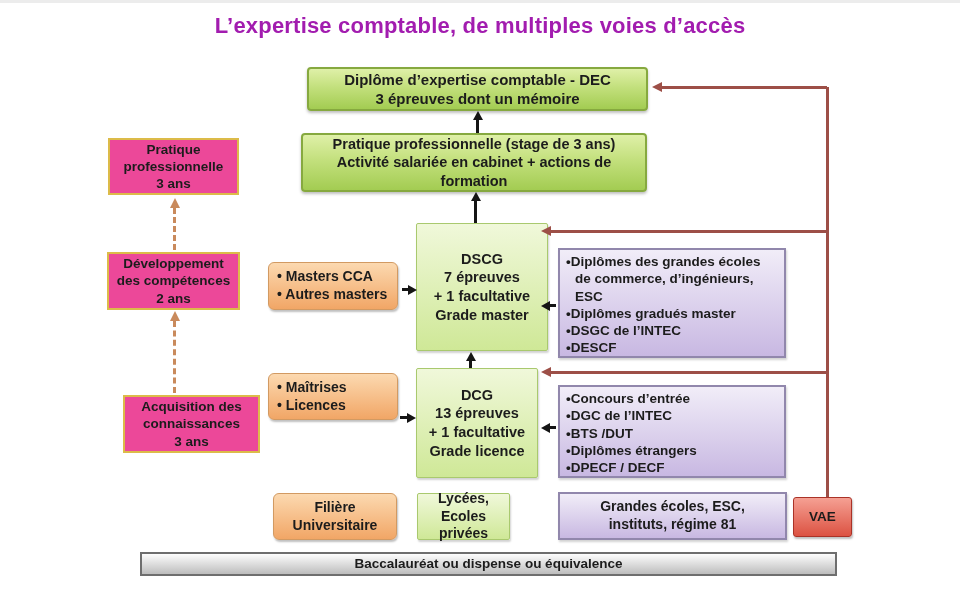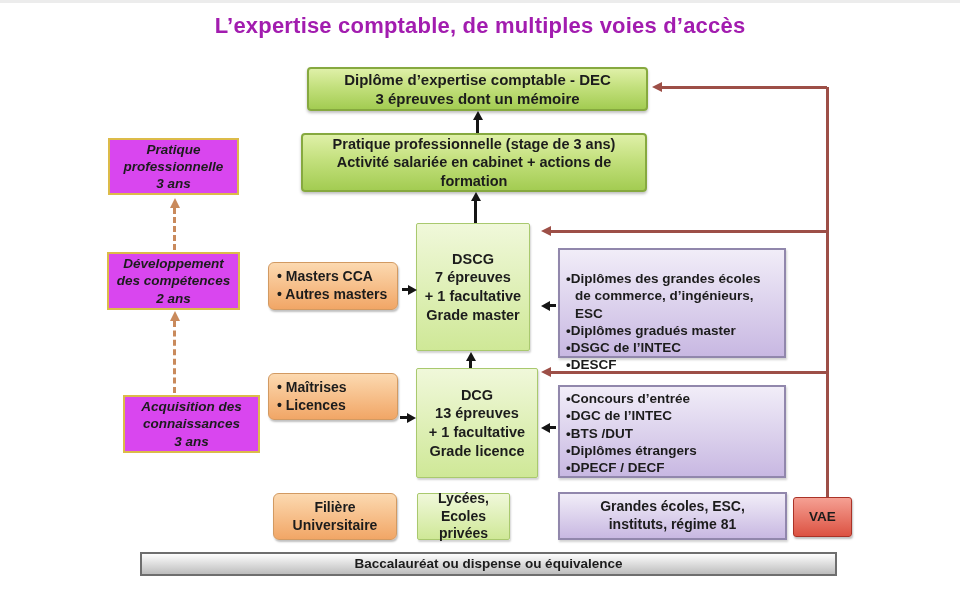--- a/index.html
+++ b/index.html
@@ -31,42 +31,42 @@
   .orange {
     background:linear-gradient(180deg,#fcd9b0 0%,#f1a666 100%);
     border:1px solid #d29a62; border-radius:6px;
     box-shadow:1px 2px 2px rgba(0,0,0,0.25);
   }
   .purple {
     background:linear-gradient(180deg,#f1edf8 0%,#c8b8e2 100%);
     border:2px solid #9187ac;
     box-shadow:1px 2px 2px rgba(0,0,0,0.18);
   }
-  .yellowframe { background:#d946ef; border:2px solid #dcbb49;font-style:italic; }
+  .yellowframe { background:#ec4899; border:2px solid #dcbb49; }
   .redbox {
     background:linear-gradient(180deg,#f5a093 0%,#dc5242 100%);
     border:1px solid #aa3227; border-radius:3px;
     box-shadow:1px 2px 2px rgba(0,0,0,0.25);
   }
   .graybar {
     background:linear-gradient(180deg,#fdfdfd 0%,#bdbdbd 100%);
     border:2px solid #6e6e6e;
   }
   .leftlist { align-items:flex-start; text-align:left; }
   .bullet { padding-left:9px; text-indent:-9px; }
 
   
   #dec      { left:307px; top:67px;  width:341px; height:44px; font-size:15px; }
   #stage    { left:301px; top:133px; width:346px; height:59px; font-size:14.5px; }
   #tl-practice { left:108px; top:138px; width:131px; height:57px; font-size:13.5px; }
   #tl-dev      { left:107px; top:252px; width:133px; height:58px; font-size:13.5px; }
   #tl-acq      { left:105px; top:395px; width:137px; height:58px; font-size:13.5px;margin-left:18px; }
   #masters   { left:268px; top:262px; width:130px; height:48px; font-size:14px; padding-left:8px; }
-  #dscg      { left:416px; top:223px; width:114px; height:128px; font-size:14.5px; }
-  #purple1   { left:558px; top:248px; width:228px; height:110px; font-size:13.5px; padding:20px 6px; justify-content:flex-start; }
+  #dscg      { left:416px; top:223px; width:132px; height:128px; font-size:14.5px; }
+  #purple1   { left:558px; top:248px; width:228px; height:110px; font-size:13.5px; padding:3px 6px; justify-content:flex-start; }
   #maitrises { left:268px; top:373px; width:130px; height:47px; font-size:14px; padding-left:8px; }
   #dcg       { left:416px; top:368px; width:122px; height:110px; font-size:14.5px; }
   #purple2   { left:558px; top:385px; width:228px; height:93px; font-size:13.5px; padding:3px 6px; justify-content:flex-start; }
   #filiere   { left:273px; top:493px; width:124px; height:47px; font-size:14px; }
   #lycees    { left:417px; top:493px; width:93px;  height:47px; font-size:14px; }
   #grandes   { left:558px; top:492px; width:229px; height:48px; font-size:14px; }
   #vae       { left:793px; top:497px; width:59px;  height:40px; font-size:13.5px; }
   #bac       { left:140px; top:552px; width:697px; height:24px; font-size:13.5px; }
 
   

